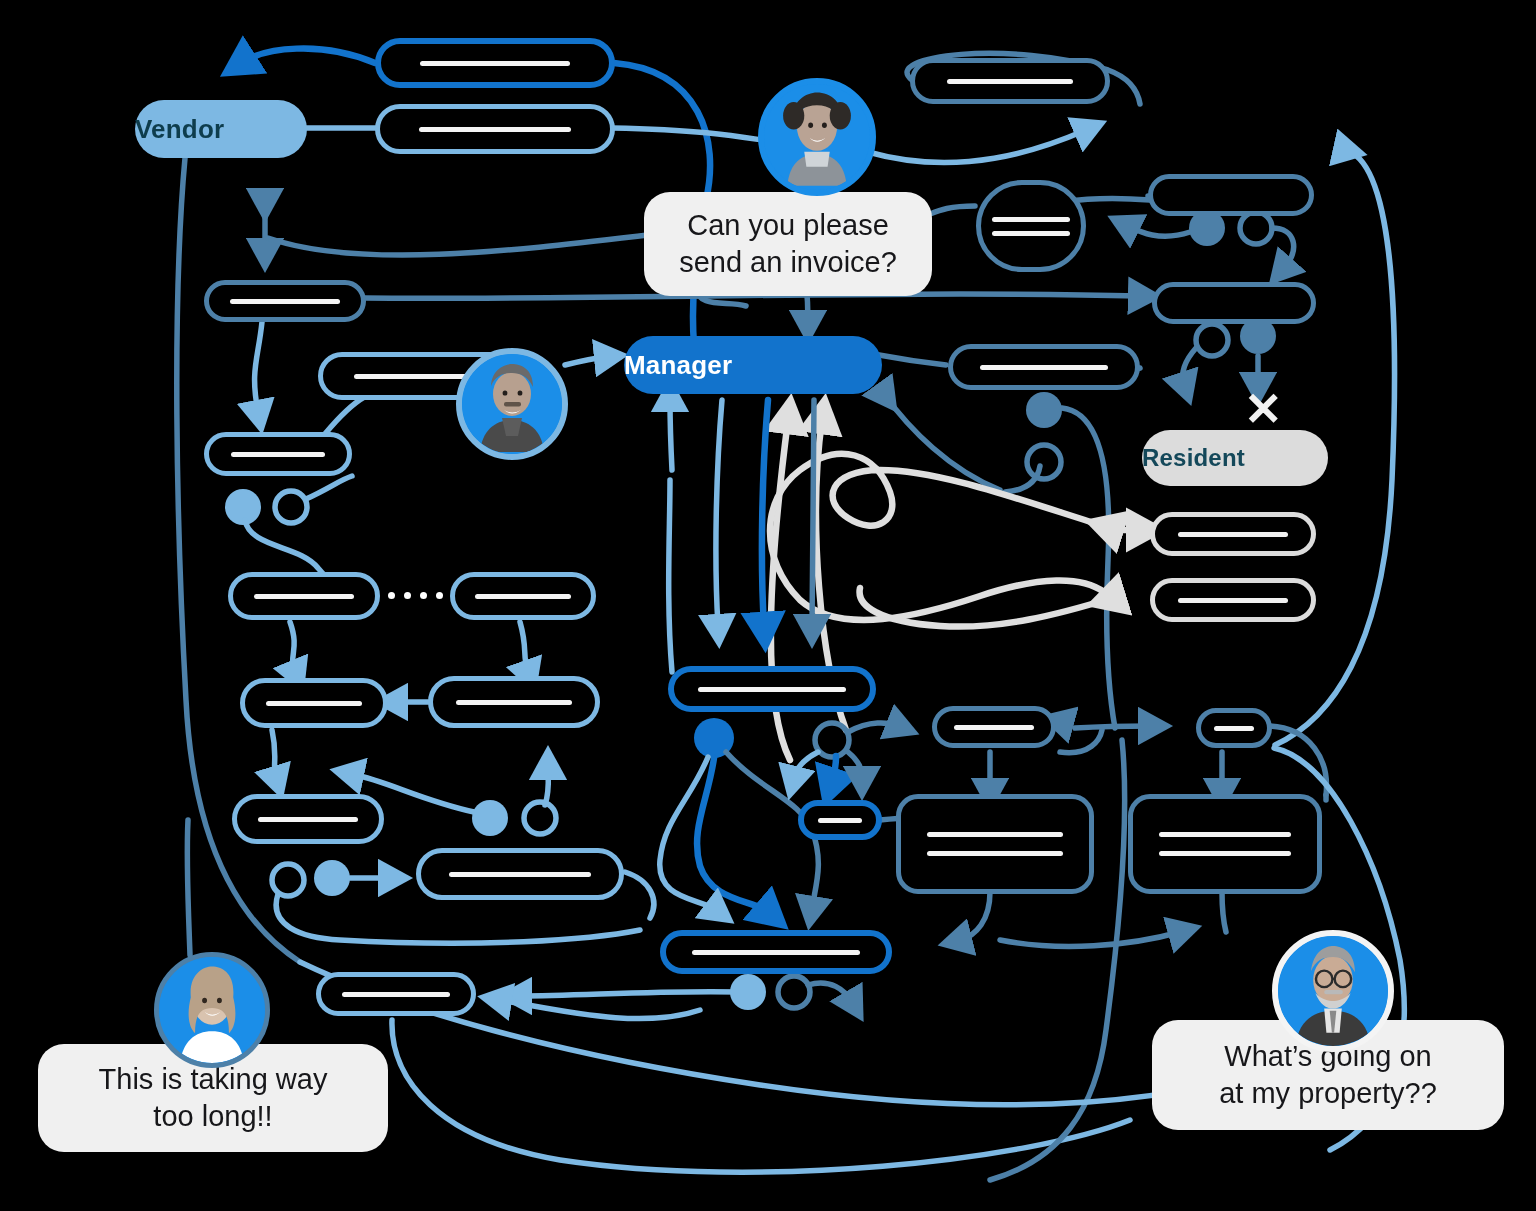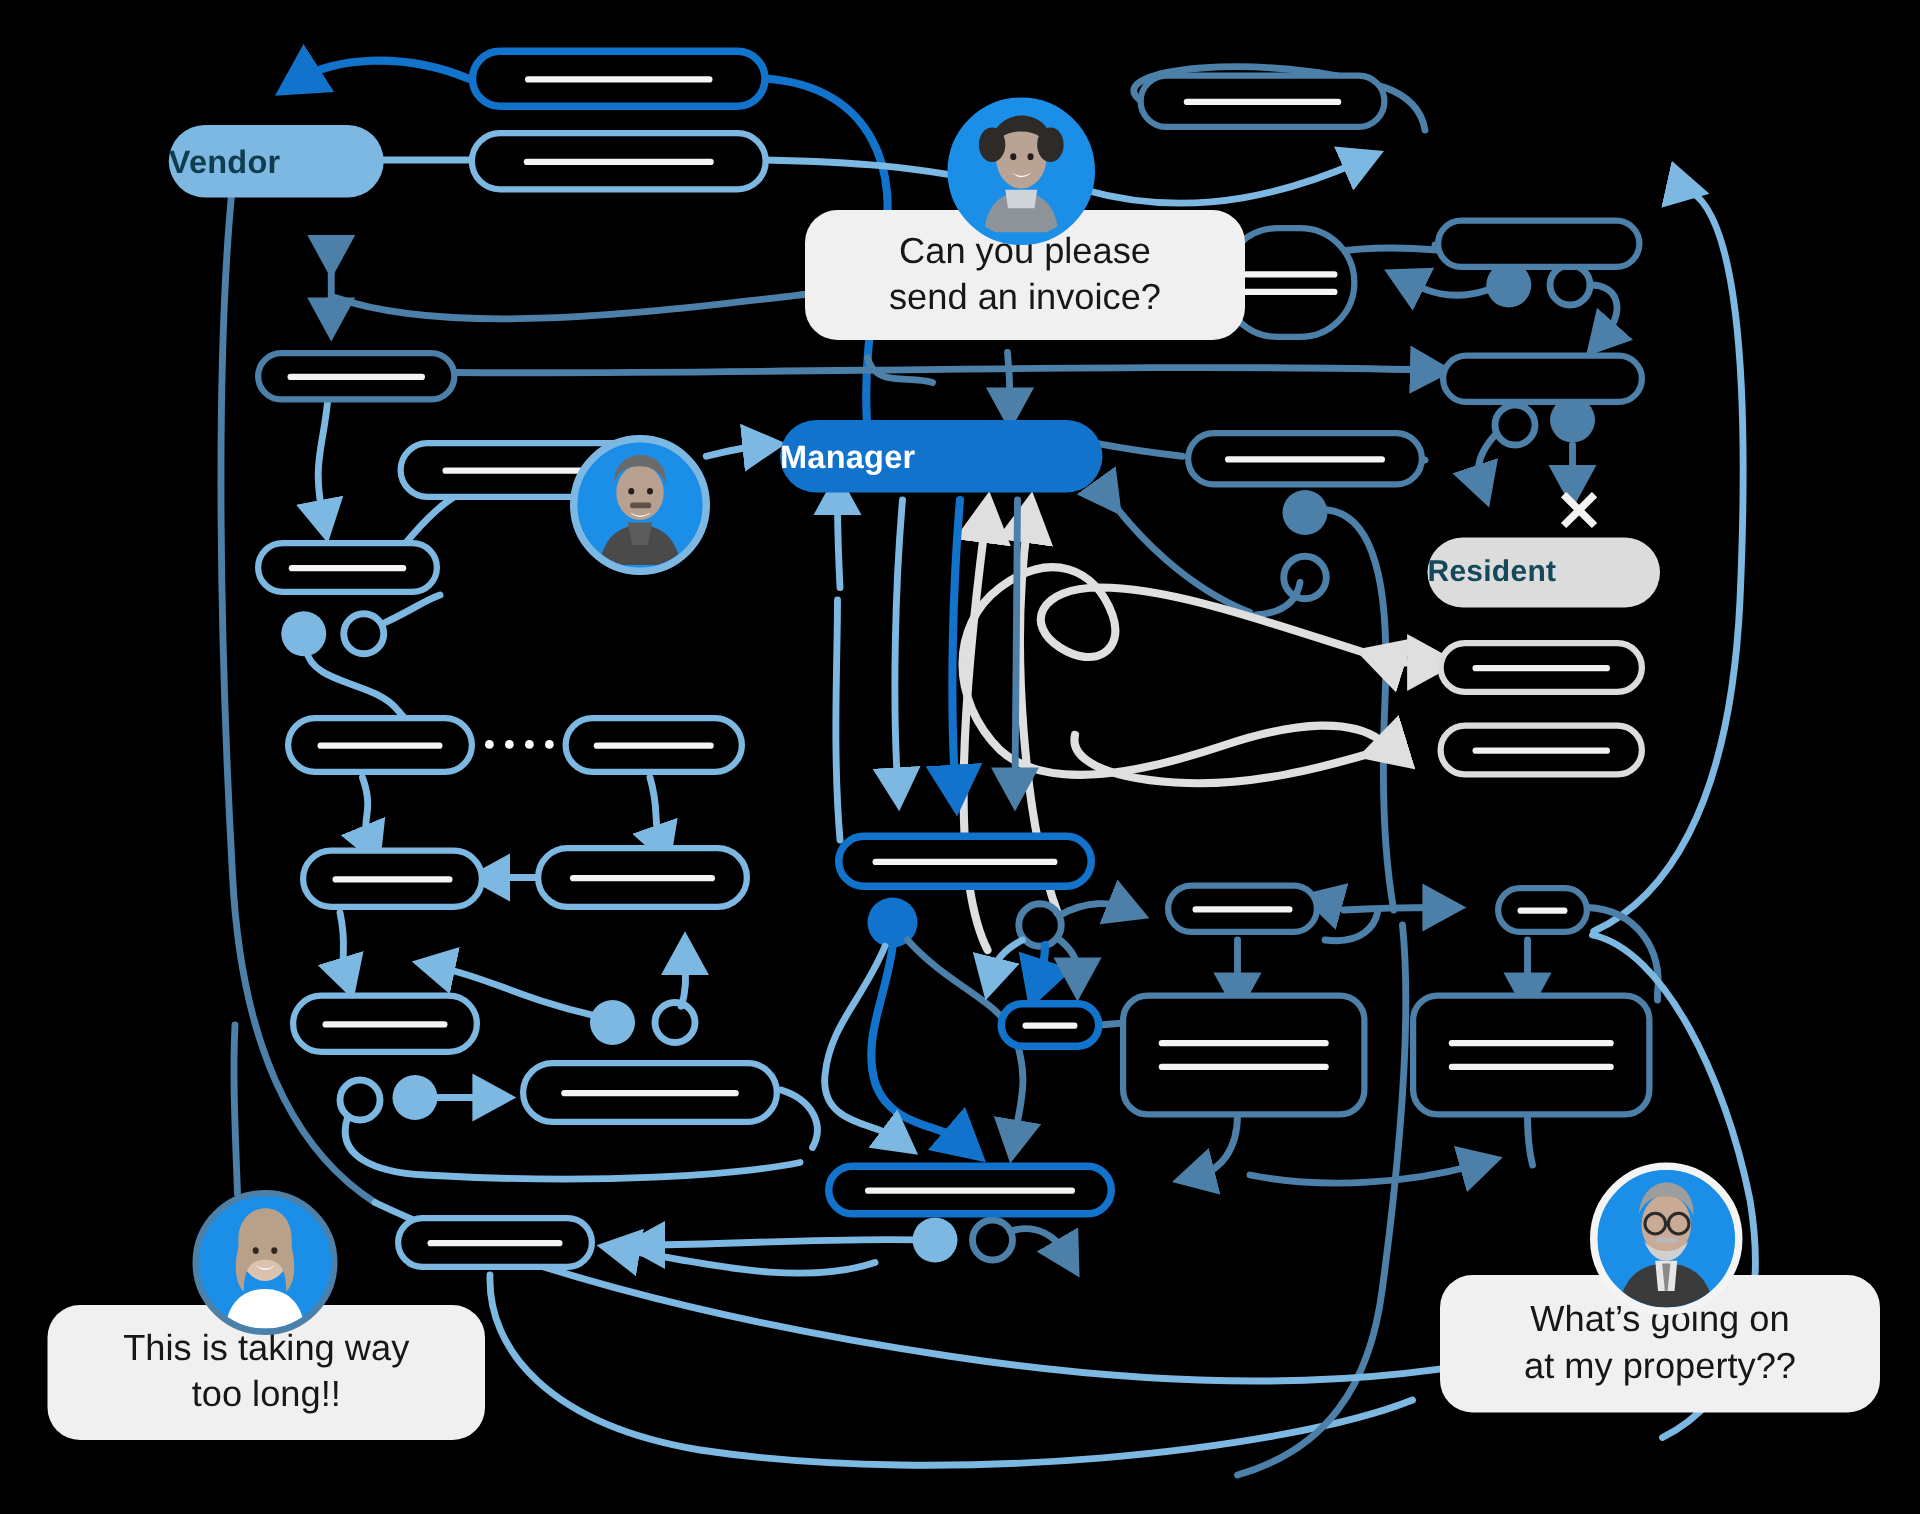--- a/index.html
+++ b/index.html
@@ -487,21 +487,21 @@
         <path d="M30 32 C32 13 44 9 50 9 C58 9 70 14 70 33 C64 22 58 19 50 19 C41 19 34 22 30 32 Z" fill="#9d9d9d"></path>
         <path d="M34 52 C38 62 44 66 50 66 C56 66 62 62 66 52 C60 58 54 59 50 59 C46 59 40 58 34 52 Z" fill="#d0d0d0"></path>
         <circle cx="42" cy="39" r="7.5" fill="none" stroke="#2b2b2b" stroke-width="2.2"></circle>
         <circle cx="59" cy="39" r="7.5" fill="none" stroke="#2b2b2b" stroke-width="2.2"></circle>
         <path d="M49.5 39 L51.5 39" stroke="#2b2b2b" stroke-width="2.2"></path>
         <rect x="42" y="49" width="17" height="4" rx="2" fill="#b9b9b9"></rect>
       </g>
     </svg>
   </div>
 
-  <div class="bubble" style="left:644px;top:168px;width:352px;height:104px">
+  <div class="bubble" style="left:644px;top:192px;width:288px;height:104px">
     <span style="white-space:pre-line">Can you please
 send an invoice?</span>
   </div>
 
 
   <div class="bubble" style="left:38px;top:1044px;width:350px;height:108px">
     <span style="white-space:pre-line">This is taking way
 too long!!</span>
   </div>
 

